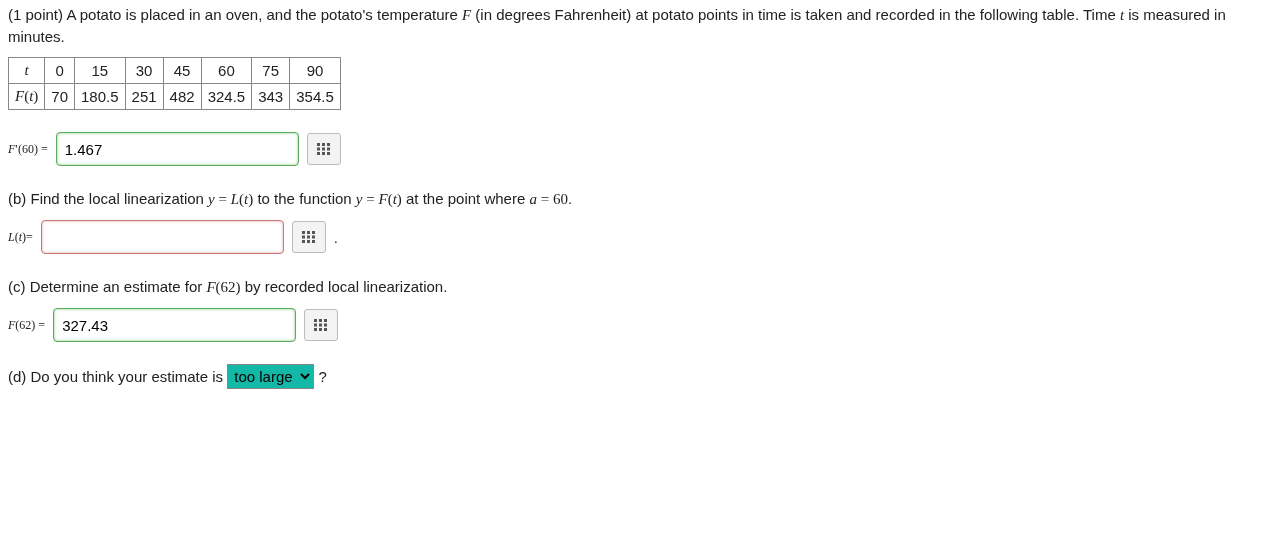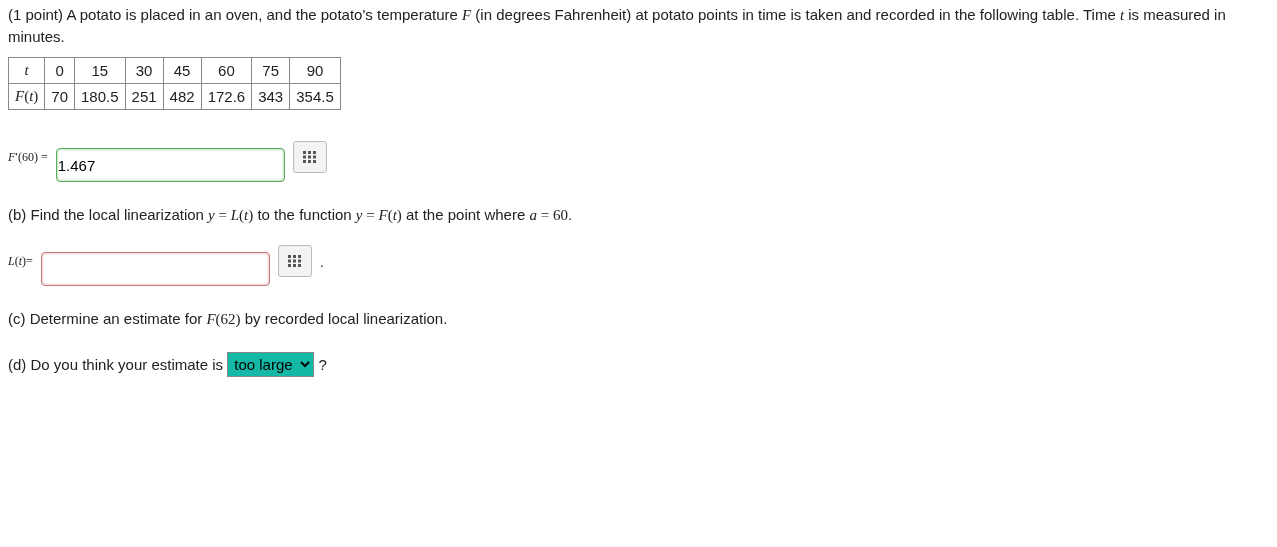--- a/index.html
+++ b/index.html
@@ -28,27 +28,26 @@
     font-family: "Times New Roman", serif;
     font-style: italic;
     white-space: nowrap;
   }
   .section { margin: 14px 0 22px 0; }
   .answer-line { display: flex; align-items: center; gap: 8px; margin-top: 10px; }
   .eq { font-family: "Times New Roman", serif; font-size: 12px; }
   input.ans {
     width: 225px;
     height: 28px;
-    padding: 2px 1px;
+    padding: 2px 8px;
     font-size: 15px;
     border: 1px solid #8a8;
     border-radius: 4px;
     outline: none;
     box-shadow: 0 0 2px rgba(60,150,60,0.4);
-    margin-top: 16px;
   }
   input.ans.green { border-color:#5bab5b; box-shadow: 0 0 3px rgba(60,160,60,.6) inset; }
   input.ans.red { border-color:#c77; box-shadow: 0 0 3px rgba(200,80,80,.5) inset; }
   .keypad-btn {
     width: 32px;
     height: 30px;
     display: inline-flex;
     align-items: center;
     justify-content: center;
     background: #f3f3f3;
@@ -84,21 +83,21 @@
     <td>60</td>
     <td>75</td>
     <td>90</td>
   </tr>
   <tr>
     <td class="row-label"><span class="math">F</span><span class="math-up">(</span><span class="math">t</span><span class="math-up">)</span></td>
     <td>70</td>
     <td>180.5</td>
     <td>251</td>
     <td>482</td>
-    <td>172.6</td>
+    <td>324.5</td>
     <td>343</td>
     <td>354.5</td>
   </tr>
 </tbody>
   </table>
 
 <div class="section">
   <div class="answer-line">
     <span class="eq"><span class="math">F</span><span class="prime">′</span><span class="math-up">(60)</span> <span class="math-up">=</span></span>
     <input class="ans green" type="text" value="1.467" style="">
@@ -143,20 +142,39 @@
         </svg>
     </span>
     <span>.</span>
   </div>
 </div>
 
 <div class="section">
   <div>
     <span>(c) Determine an estimate for </span><span class="math">F</span><span class="math-up">(62)</span><span> by recorded local linearization.</span>
   </div>
+  <div class="answer-line">
+    <span class="eq"><span class="math">F</span><span class="math-up">(62)</span> <span class="math-up">=</span></span>
+    <input class="ans green" type="text" value="327.43" style="">
+    <span class="keypad-btn">
+      <svg width="14" height="12" viewBox="0 0 14 12">
+          <g fill="#555">
+            <rect x="0" y="0" width="3" height="3"></rect>
+            <rect x="5" y="0" width="3" height="3"></rect>
+            <rect x="10" y="0" width="3" height="3"></rect>
+            <rect x="0" y="4.5" width="3" height="3"></rect>
+            <rect x="5" y="4.5" width="3" height="3"></rect>
+            <rect x="10" y="4.5" width="3" height="3"></rect>
+            <rect x="0" y="9" width="3" height="3"></rect>
+            <rect x="5" y="9" width="3" height="3"></rect>
+            <rect x="10" y="9" width="3" height="3"></rect>
+          </g>
+        </svg>
+    </span>
+  </div>
 </div>
 
 <div class="section">
   <span>(d) Do you think your estimate is </span>
   <select class="est">
     <option>too large</option>
     <option>too small</option>
     <option>exact</option>
   </select>
   <span>?</span>

